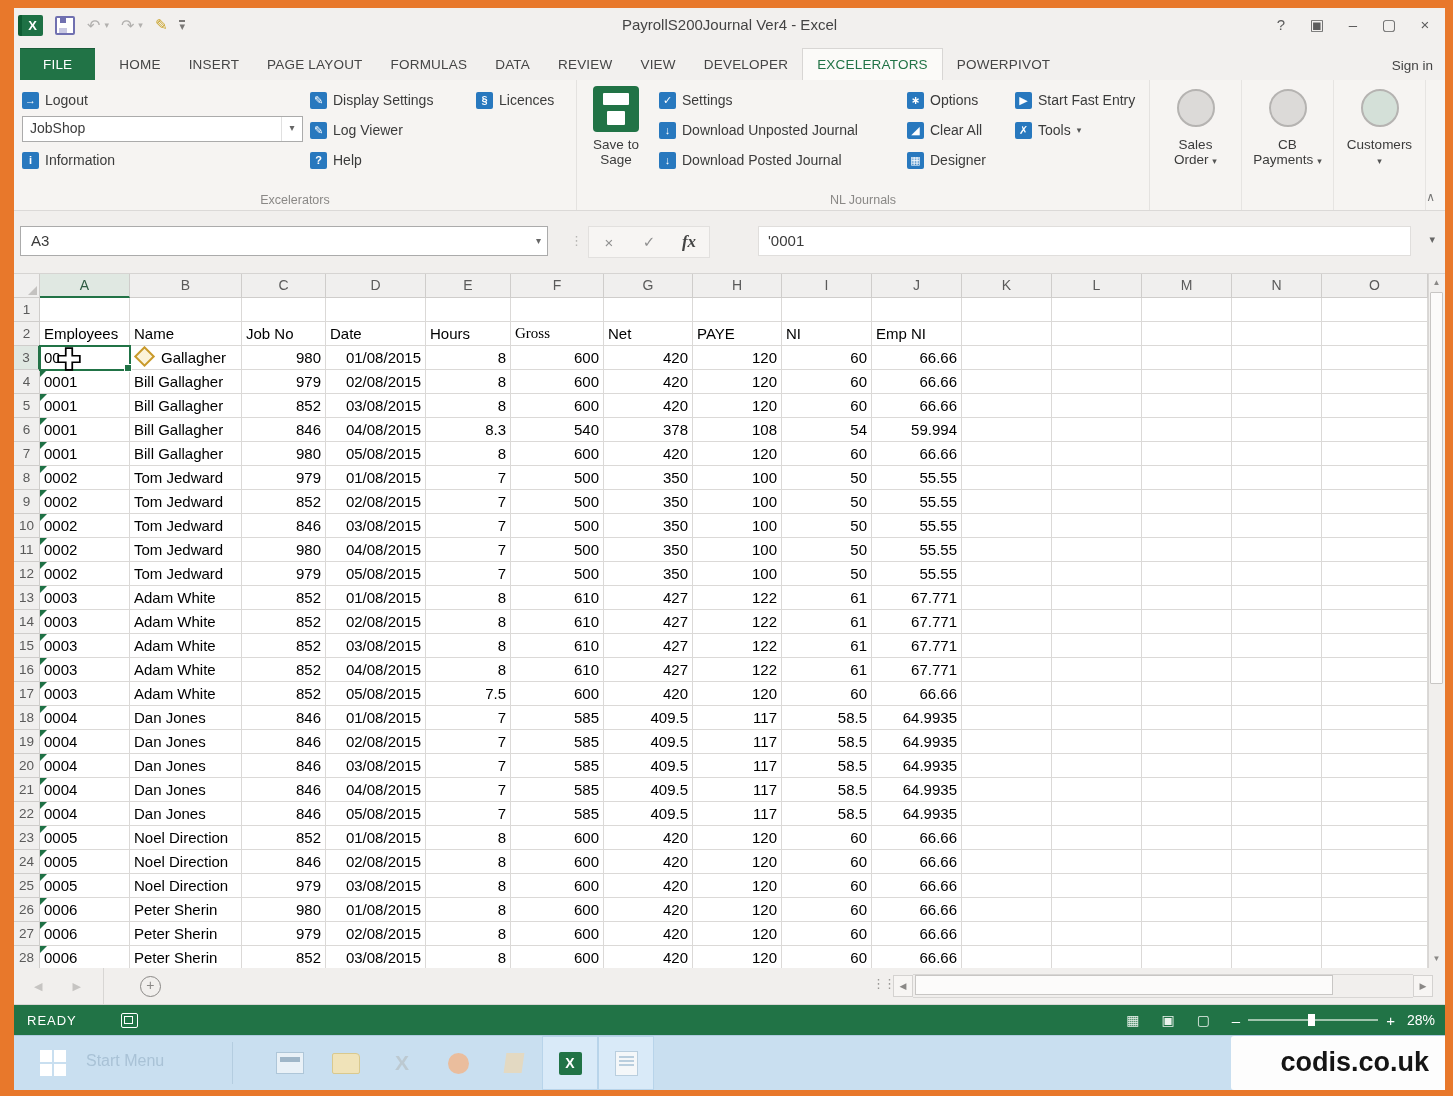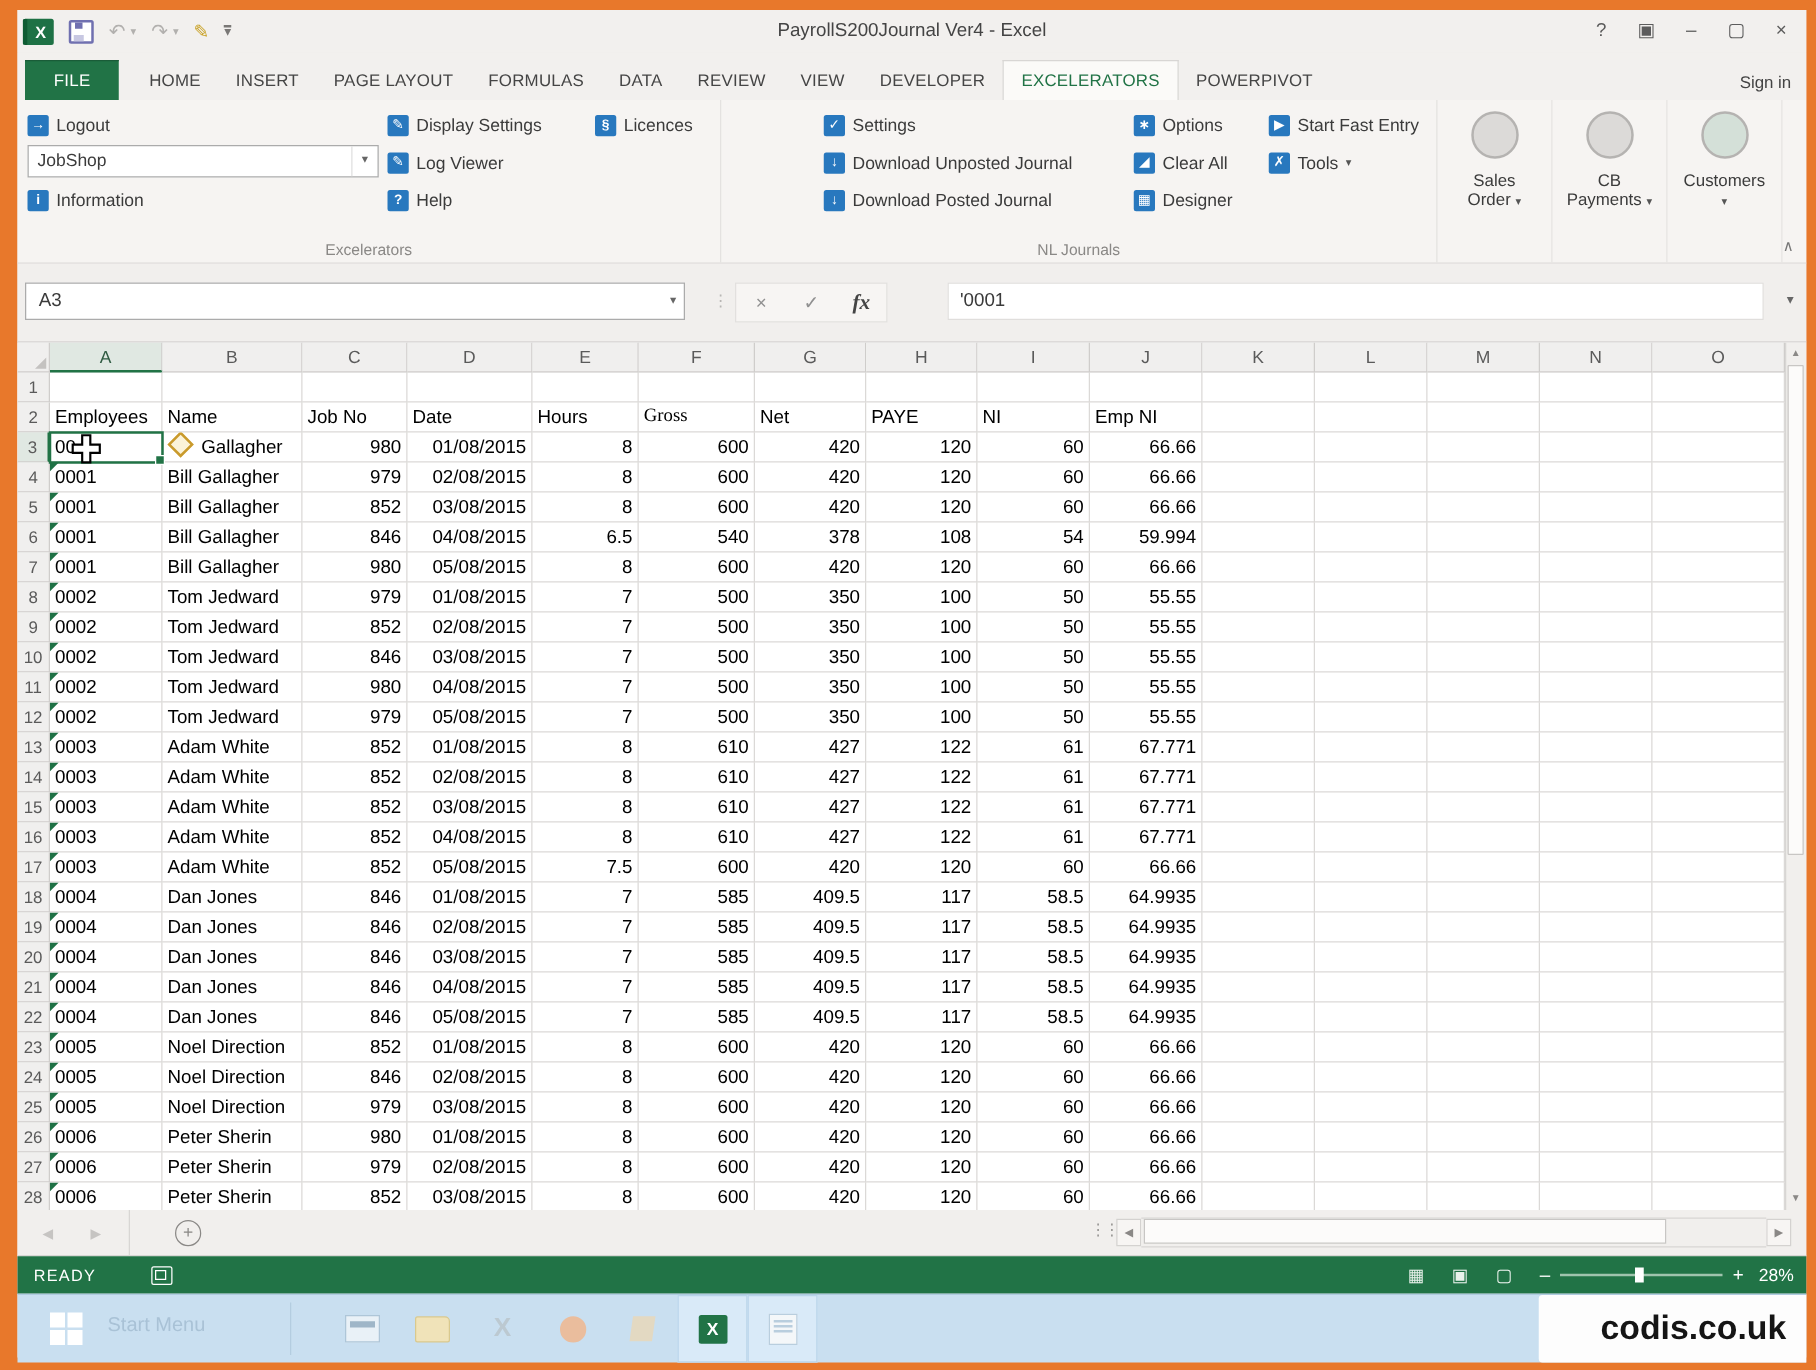--- a/index.html
+++ b/index.html
@@ -195,20 +195,25 @@
           <span>Help</span>
         </div>
         <div class="ritem" style="left:462px;top:8px;">
           <span class="bicon">§</span>
           <span>Licences</span>
         </div>
         <div class="glabel">Excelerators</div>
       </div>
 
       <div class="rgroup" style="width:572px;">
+        <div class="sagebtn">
+          <div class="sageicon"></div>
+          <div>Save to</div>
+          <div>Sage</div>
+        </div>
         <div class="ritem" style="left:82px;top:8px;">
           <span class="bicon">✓</span>
           <span>Settings</span>
         </div>
         <div class="ritem" style="left:82px;top:38px;">
           <span class="bicon">↓</span>
           <span>Download Unposted Journal</span>
         </div>
         <div class="ritem" style="left:82px;top:68px;">
           <span class="bicon">↓</span>
@@ -384,21 +389,21 @@
             <div class="gc" style="width: 90px;"></div>
             <div class="gc" style="width: 90px;"></div>
             <div class="gc" style="flex: 1 1 0%;"></div>
           </div>
           <div class="grow">
             <div class="rowhead">6</div>
             <div class="gc" style="width: 90px;"><span class="errtri"></span>0001</div>
             <div class="gc" style="width: 112px;">Bill Gallagher</div>
             <div class="gc num" style="width: 84px;">846</div>
             <div class="gc num" style="width: 100px;">04/08/2015</div>
-            <div class="gc num" style="width: 85px;">6.5</div>
+            <div class="gc num" style="width: 85px;">8.3</div>
             <div class="gc num" style="width: 93px;">540</div>
             <div class="gc num" style="width: 89px;">378</div>
             <div class="gc num" style="width: 89px;">108</div>
             <div class="gc num" style="width: 90px;">54</div>
             <div class="gc num" style="width: 90px;">59.994</div>
             <div class="gc" style="width: 90px;"></div>
             <div class="gc" style="width: 90px;"></div>
             <div class="gc" style="width: 90px;"></div>
             <div class="gc" style="width: 90px;"></div>
             <div class="gc" style="flex: 1 1 0%;"></div>

